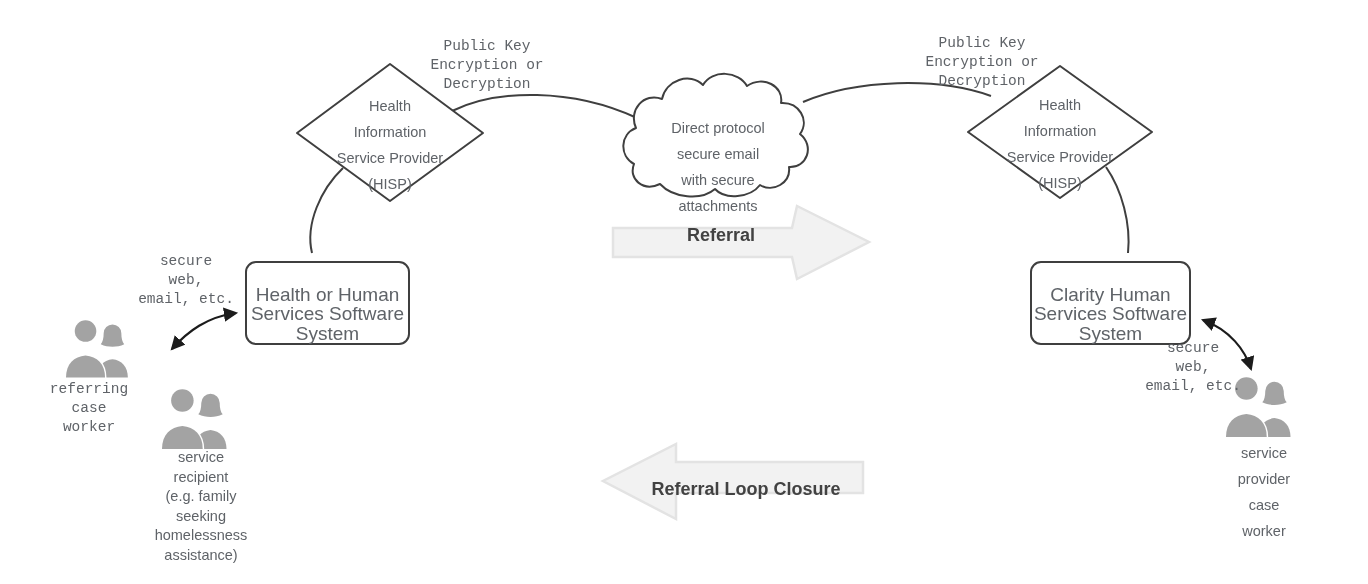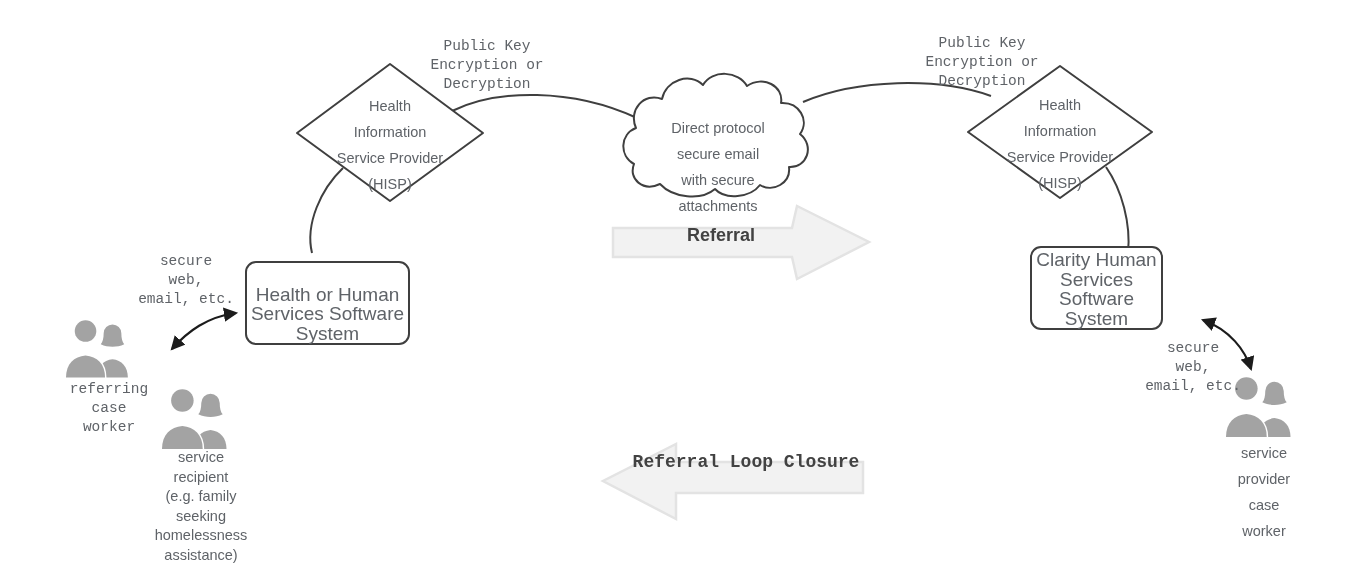--- a/index.html
+++ b/index.html
@@ -82,21 +82,21 @@
     <use href="#people" transform="translate(66,318) scale(0.93)"></use>
     <use href="#people" transform="translate(162,387) scale(0.97)"></use>
     <use href="#people" transform="translate(1226,375) scale(0.97)"></use>
   </svg>
 
   <div class="box" style="left:245px;top:253px;width:165px;height:84px;">
     <span>Health or Human
 Services Software
 System</span>
   </div>
-  <div class="box" style="left:1030px;top:238px;width:133px;height:84px;">
+  <div class="box" style="left:1030px;top:253px;width:161px;height:84px;">
     <span>Clarity Human
 Services Software
 System</span>
   </div>
 
   <div class="lbl" style="left:390px;top:93px;">Health
 Information
 Service Provider
 (HISP)</div>
   <div class="lbl" style="left:1060px;top:92px;">Health
@@ -113,30 +113,30 @@
 Decryption</div>
   <div class="lbl small-lh" style="left:982px;top:34px;">Public Key
 Encryption or
 Decryption</div>
   <div class="lbl small-lh" style="left:186px;top:252px;">secure
 web,
 email, etc.</div>
   <div class="lbl small-lh" style="left:1193px;top:339px;">secure
 web,
 email, etc.</div>
-  <div class="lbl small-lh" style="left:109px;top:380px;">referring
+  <div class="lbl small-lh" style="left:89px;top:380px;">referring
 case
 worker</div>
   <div class="lbl" style="left:201px;top:448px;line-height:19.5px;">service
 recipient
 (e.g. family
 seeking
 homelessness
 assistance)</div>
   <div class="lbl" style="left:1264px;top:440px;">service
 provider
 case
 worker</div>
 
   <div class="flow-text" style="left:721px;top:225px;">Referral</div>
-  <div class="flow-text" style="left:746px;top:452px;font-family:Liberation Mono, monospace;">Referral Loop Closure</div>
+  <div class="flow-text" style="left:746px;top:479px;">Referral Loop Closure</div>
 
 </div>
 
 </body></html>

